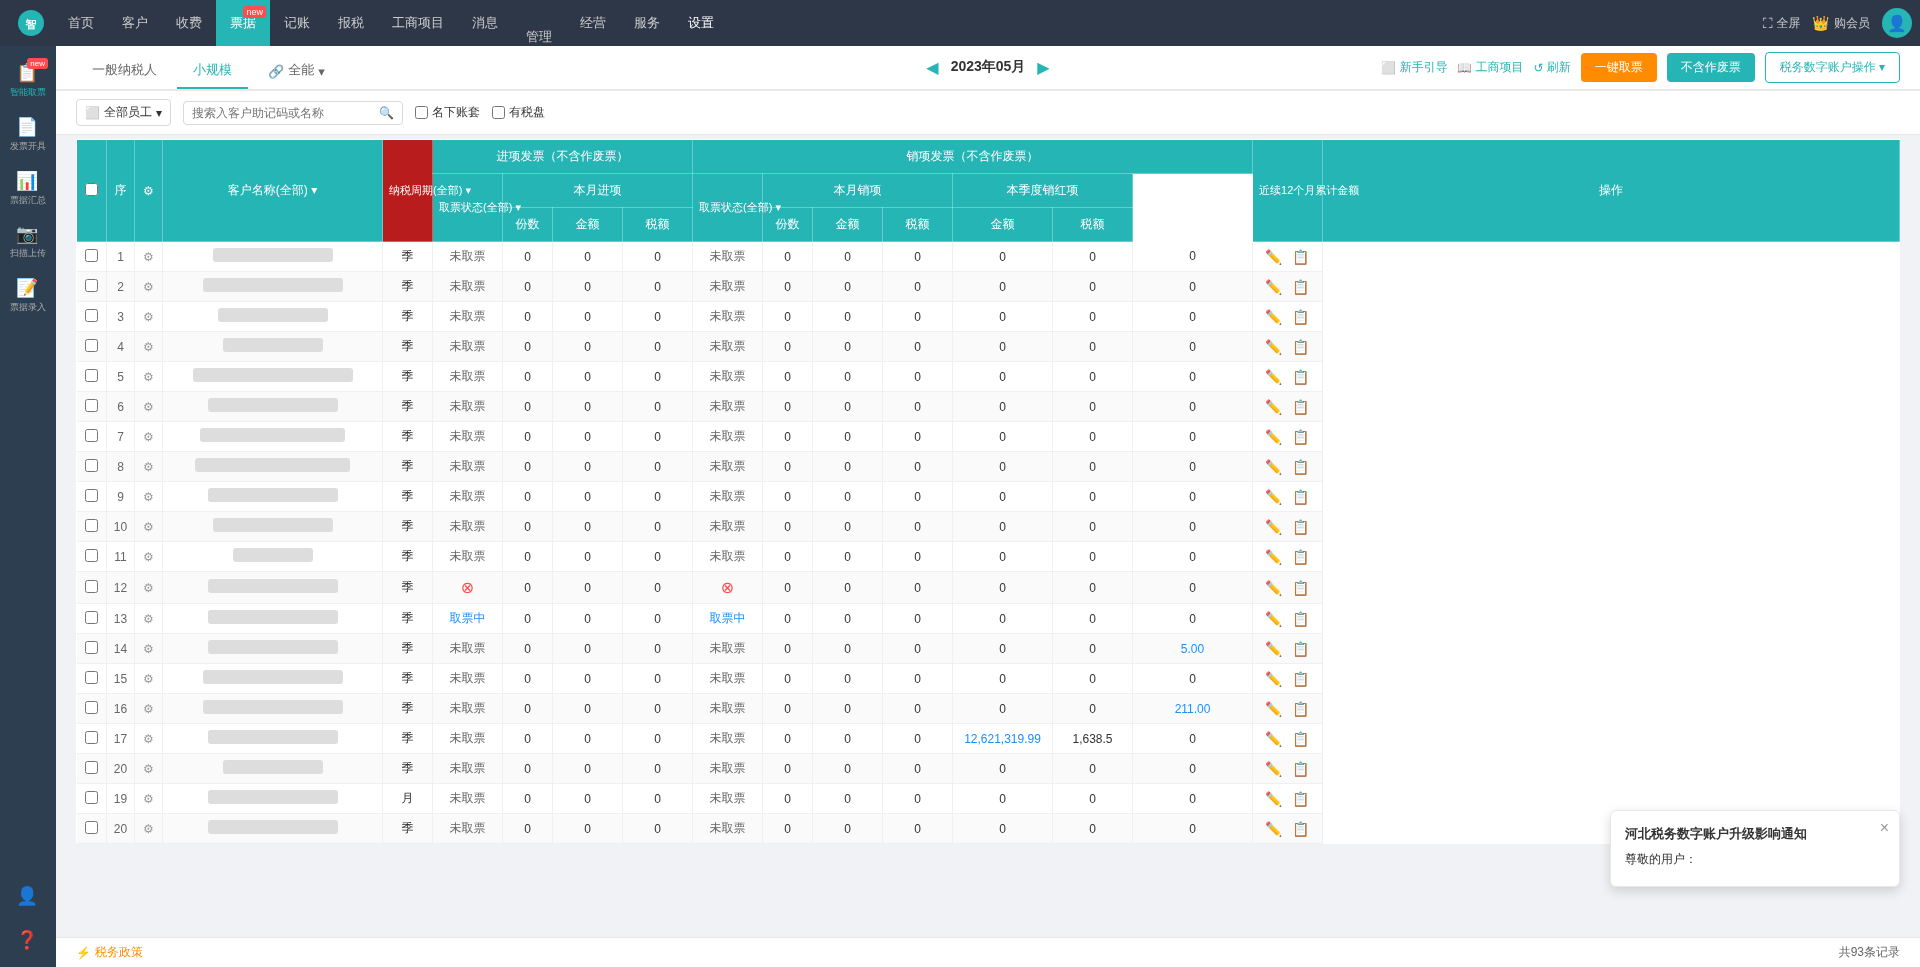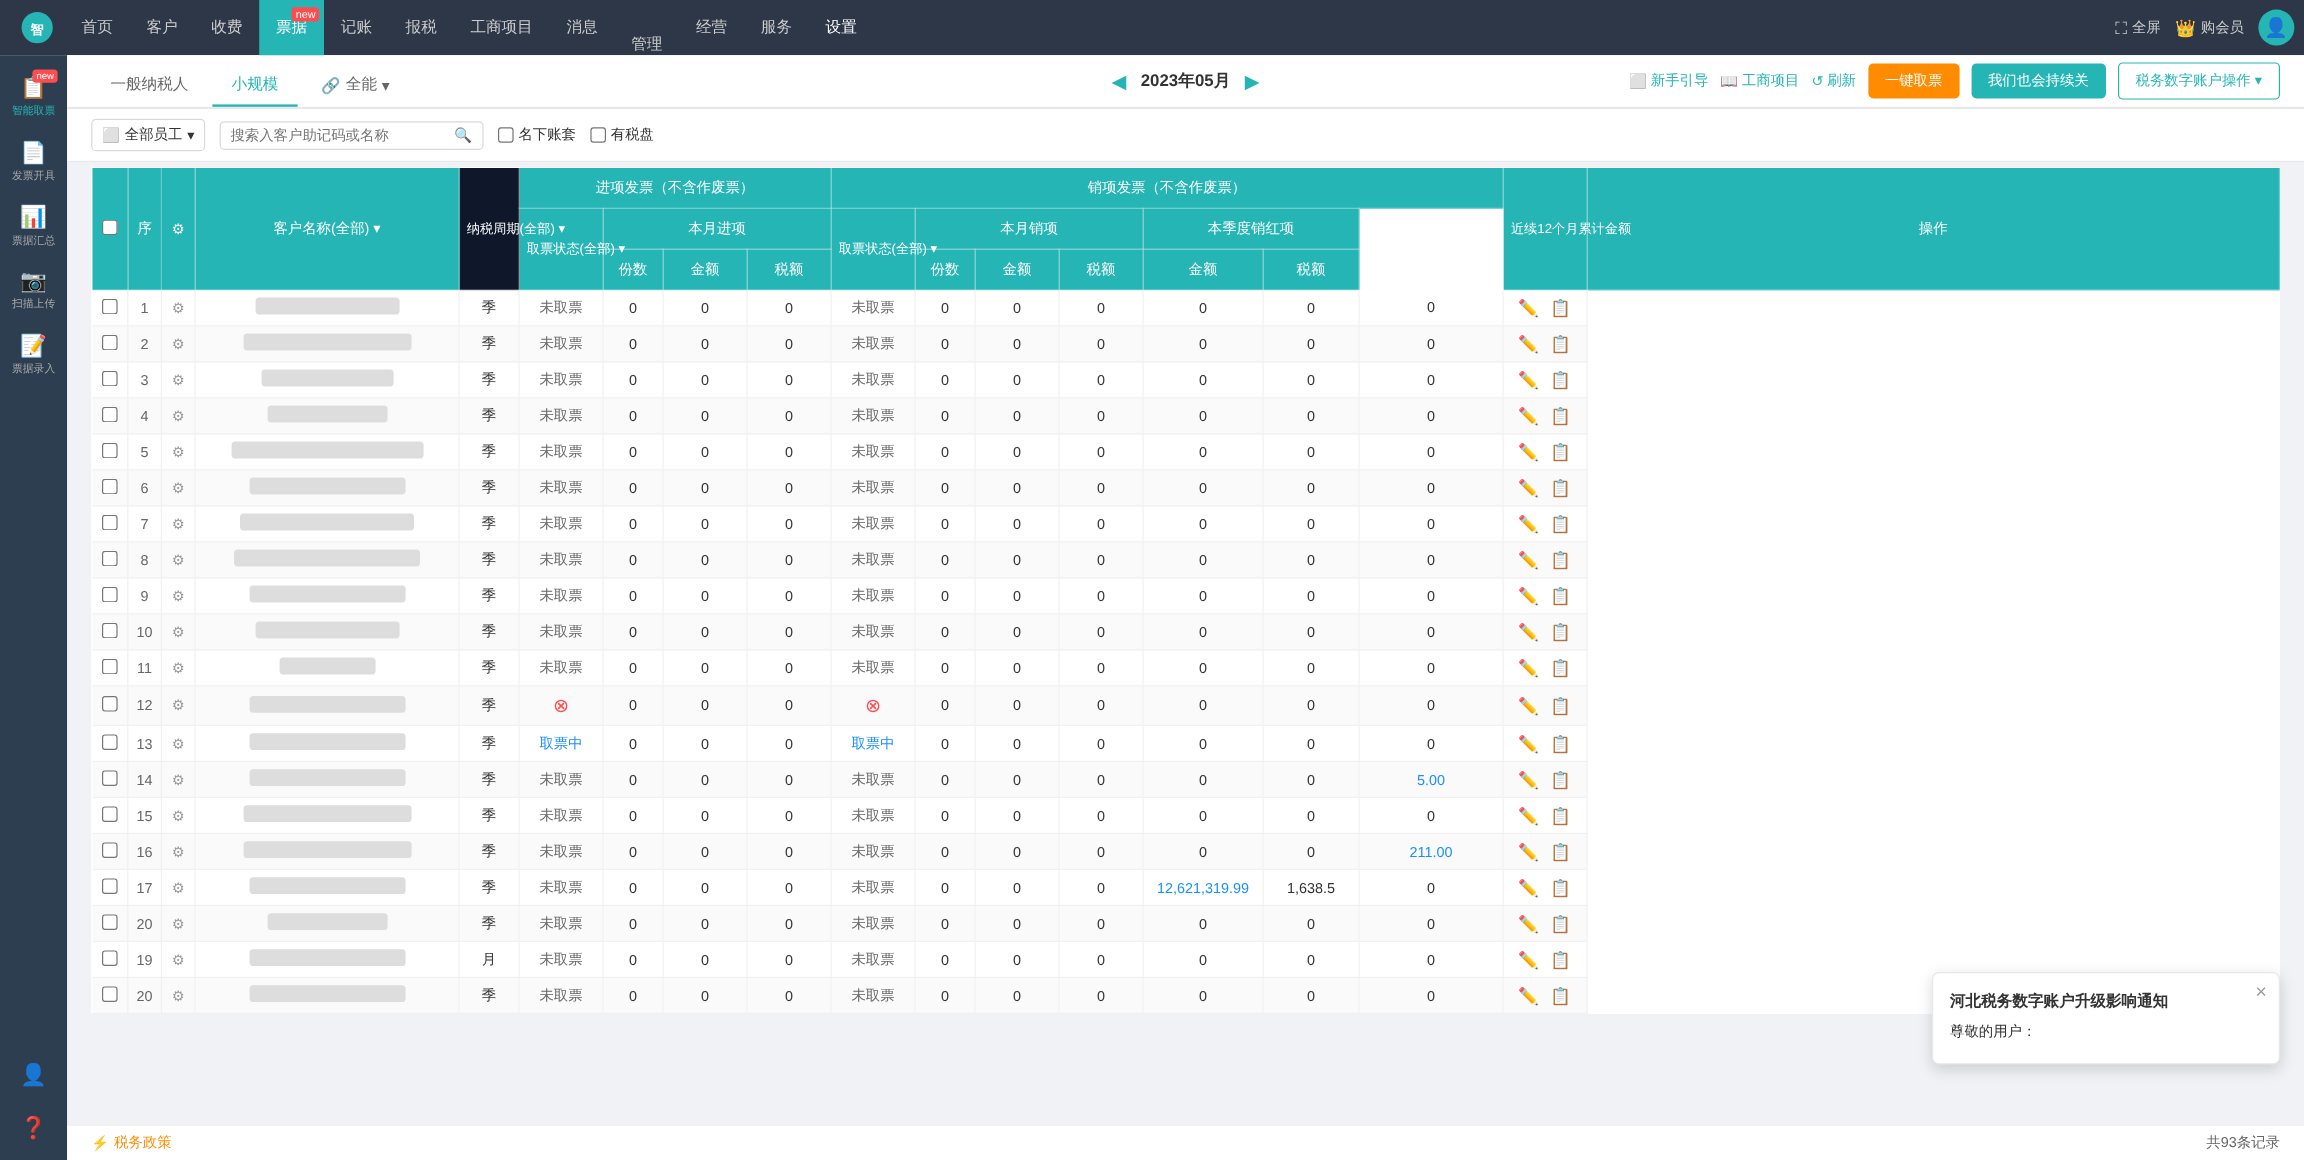--- a/index.html
+++ b/index.html
@@ -134,21 +134,21 @@
           </div>
           <div style="color:#26b5b5; font-size:12px; cursor:pointer; display:flex; align-items:center; gap:3px;">
             <span>📖</span>
             <span>工商项目</span>
           </div>
           <div style="color:#26b5b5; font-size:12px; cursor:pointer; display:flex; align-items:center; gap:3px;">
             <span>↺</span>
             <span>刷新</span>
           </div>
           <button style="background:#ff8c00; color:#fff; border:none; padding:6px 14px; border-radius:4px; cursor:pointer; font-size:12px;">一键取票</button>
-          <button style="background:#26b5b5; color:#fff; border:none; padding:6px 14px; border-radius:4px; cursor:pointer; font-size:12px;">我们也会持续关</button>
+          <button style="background:#26b5b5; color:#fff; border:none; padding:6px 14px; border-radius:4px; cursor:pointer; font-size:12px;">不含作废票</button>
           <button style="background:#fff; color:#26b5b5; border:1px solid #26b5b5; padding:6px 14px; border-radius:4px; cursor:pointer; font-size:12px;">税务数字账户操作 ▾</button>
         </div>
       </div>
     </div>
 
     <div style="background:#fff; padding:8px 20px; display:flex; align-items:center; gap:12px; border-bottom:1px solid #e8e8e8; margin-bottom:4px;">
       <div style="border:1px solid #d9d9d9; border-radius:4px; padding:4px 8px; background:#fff; font-size:12px; cursor:pointer; display:flex; align-items:center; gap:4px;">
         <span>⬜</span>
         <span>全部员工</span>
         <span>▾</span>
@@ -194,21 +194,21 @@
           <col style="width:70px">
         </colgroup>
         <thead>
           <tr>
             <th rowspan="3" style="background:#26b5b5; color:#fff; border:1px solid rgba(255,255,255,0.3);">
               <input type="checkbox" style="cursor: pointer;">
             </th>
             <th rowspan="3" style="background:#26b5b5; color:#fff; border:1px solid rgba(255,255,255,0.3);">序</th>
             <th rowspan="3" style="background:#26b5b5; color:#fff; border:1px solid rgba(255,255,255,0.3);">⚙</th>
             <th rowspan="3" style="background:#26b5b5; color:#fff; border:1px solid rgba(255,255,255,0.3); cursor:pointer;">客户名称(全部) ▾</th>
-            <th rowspan="3" style="background:#0f172a; color:#fff; border:1px solid rgba(255,255,255,0.3); cursor:pointer; font-size:11px;">纳税周期(全部) ▾</th>
+            <th rowspan="3" style="background:#b91c1c; color:#fff; border:1px solid rgba(255,255,255,0.3); cursor:pointer; font-size:11px;">纳税周期(全部) ▾</th>
             <th colspan="4" style="background:#26b5b5; color:#fff; border:1px solid rgba(255,255,255,0.3);">进项发票（不含作废票）</th>
             <th colspan="7" style="background:#26b5b5; color:#fff; border:1px solid rgba(255,255,255,0.3);">销项发票（不含作废票）</th>
             <th rowspan="3" style="background:#26b5b5; color:#fff; border:1px solid rgba(255,255,255,0.3); font-size:11px;">近续12个月累计金额</th>
             <th rowspan="3" style="background:#26b5b5; color:#fff; border:1px solid rgba(255,255,255,0.3);">操作</th>
           </tr>
           <tr>
             <th rowspan="2" style="background:#26b5b5; color:#fff; border:1px solid rgba(255,255,255,0.3); cursor:pointer; font-size:11px;">取票状态(全部) ▾</th>
             <th colspan="3" style="background:#26b5b5; color:#fff; border:1px solid rgba(255,255,255,0.3);">本月进项</th>
             <th rowspan="2" style="background:#26b5b5; color:#fff; border:1px solid rgba(255,255,255,0.3); cursor:pointer; font-size:11px;">取票状态(全部) ▾</th>
             <th colspan="3" style="background:#26b5b5; color:#fff; border:1px solid rgba(255,255,255,0.3);">本月销项</th>

